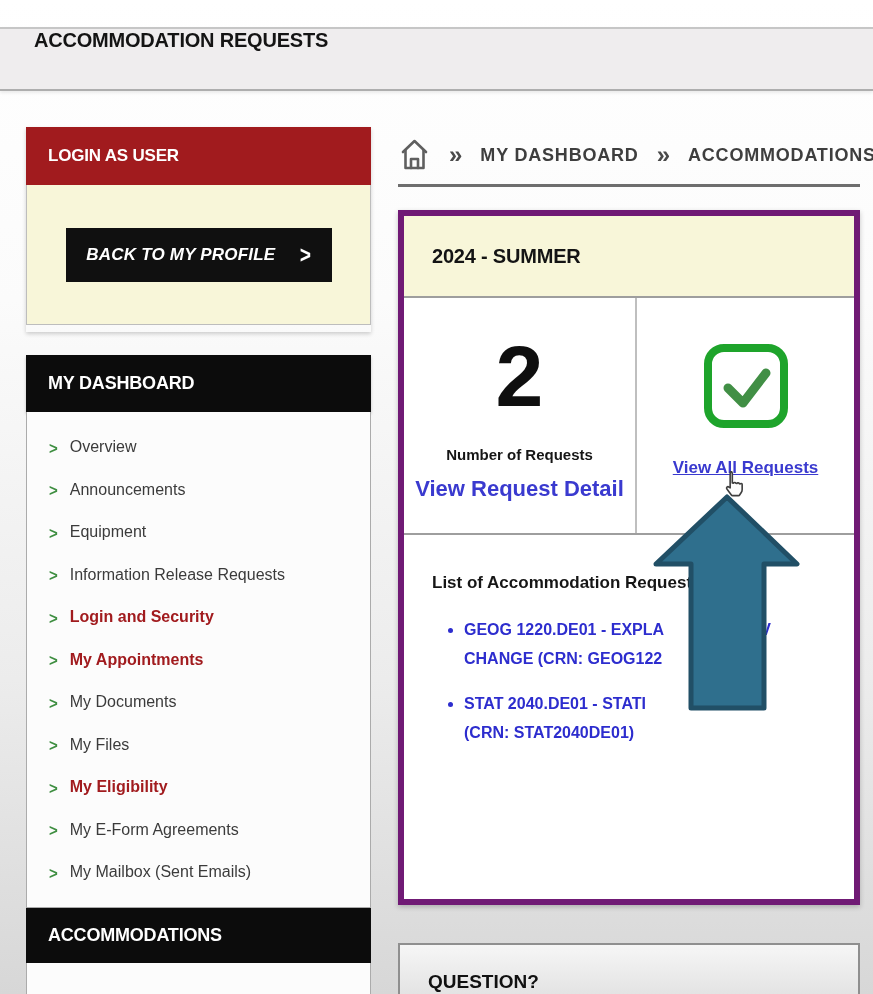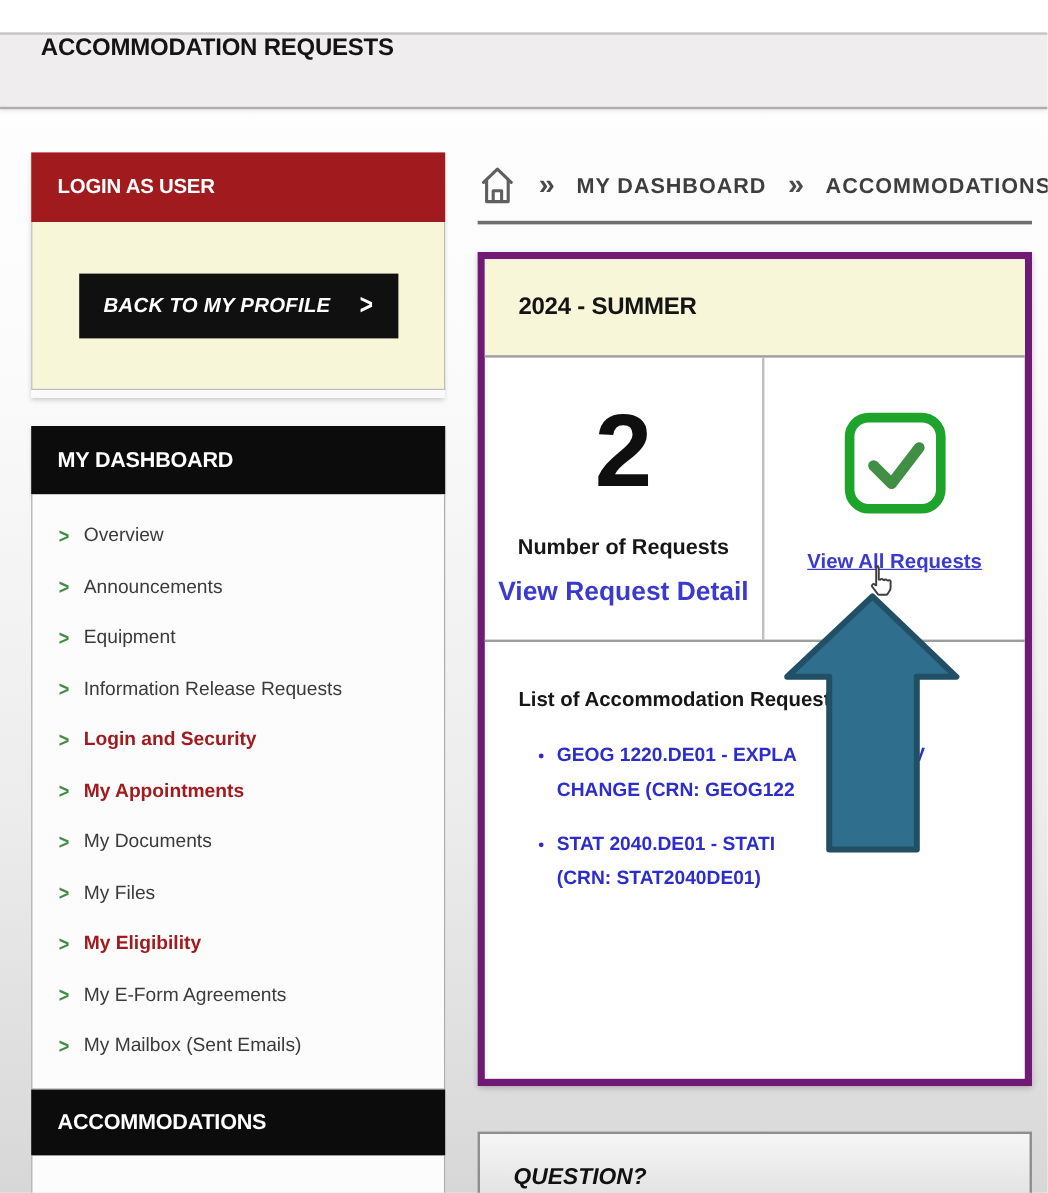--- a/index.html
+++ b/index.html
@@ -48,36 +48,36 @@
   .crumb-line{ position:absolute; left:398px; top:184px; width:462px; height:3px; background:#6e6e6e; }
 
   
   .term-card{ position:absolute; left:398px; top:210px; width:462px; height:695px;
     background:#fff; border:6px solid #701a75; box-shadow:0 2px 5px rgba(0,0,0,.22); }
   .card-head{ height:82px; background:#f8f6d9; border-bottom:2px solid #9e9e9e; display:flex; align-items:center; }
   .card-head span{ font-size:20px; font-weight:800; color:#141414; padding-left:28px; letter-spacing:-.2px; }
   .stats-row{ height:237px; border-bottom:2px solid #9e9e9e; display:flex; }
   .col-left{ width:233px; border-right:2px solid #bfbfbf; display:flex; flex-direction:column; align-items:center; padding-top:34px; }
   .big-num{ font-size:86px; line-height:88px; font-weight:800; color:#0f0f0f; }
-  .num-label{ margin-top:26px; font-size:18px; font-weight:800; color:#161616; }
+  .num-label{ margin-top:26px; font-size:15px; font-weight:800; color:#161616; }
   .link{ color:#3a3acf; cursor:pointer; }
   .detail-link{ margin-top:13px; font-size:22px; font-weight:600; }
   .col-right{ flex:1; display:flex; flex-direction:column; align-items:center; padding-top:44px; }
   .all-link{ margin-top:28px; font-size:17px; font-weight:700; text-decoration:underline; }
   .list-block{ padding:26px 28px; }
   .list-title{ font-size:17px; font-weight:800; color:#161616; margin-top:12px; }
   .req-list{ margin-top:22px; padding-left:32px; list-style:disc; }
   .req-list li{ color:#2d2dce; font-weight:700; font-size:16px; line-height:29px; }
   .req-list li + li{ margin-top:16px; }
   .gap74{ display:inline-block; width:74px; }
 
   
   .question-bar{ position:absolute; left:398px; top:943px; width:462px; height:62px;
     background:linear-gradient(#f6f6f6,#e0e0e0); border:2px solid #8f8f8f; }
-  .question-bar span{ display:block; padding:26px 0 0 28px; font-size:19px; font-weight:800; color:#111;font-style:italic; }
+  .question-bar span{ display:block; padding:26px 0 0 28px; font-size:19px; font-weight:800; color:#111; }
 
   
   .overlay{ position:absolute; left:0; top:0; width:873px; height:994px; pointer-events:none; }
 </style>
 </head>
 <body>
 
 <div class="top-bar">
   <span class="ttl">ACCOMMODATION REQUESTS</span>
 </div>

